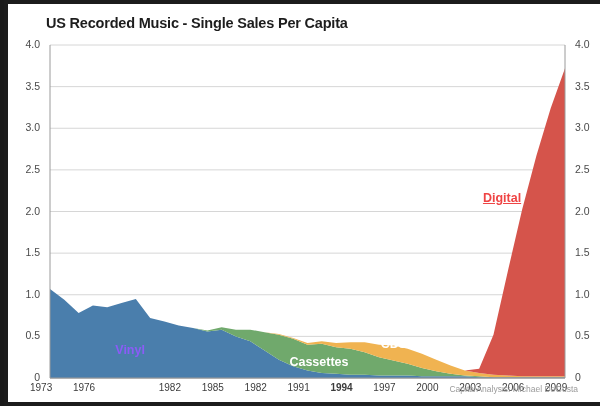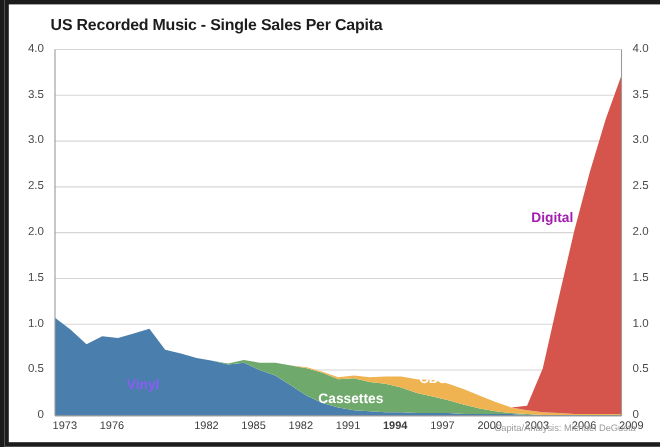--- a/index.html
+++ b/index.html
@@ -51,21 +51,21 @@
     font-size: 10.5px;
     color: #4a4a4a;
     text-align: left;
     width: 30px;
     white-space: nowrap;
   }
   .xlabel {
     position: absolute;
     font-size: 10px;
     color: #3c3c3c;
-    text-align: right;
+    text-align: left;
     width: 40px;
     white-space: nowrap;
   }
   .series-label {
     position: absolute;
     font-size: 12.5px;
     font-weight: bold;
     white-space: nowrap;
   }
   #footer-left, #footer-right {
@@ -146,18 +146,18 @@
       <div class="xlabel" style="left: 365.333px; top: 378px;">1997</div>
       <div class="xlabel" style="left: 408.25px; top: 378px;">2000</div>
       <div class="xlabel" style="left: 451.167px; top: 378px;">2003</div>
       <div class="xlabel" style="left: 494.083px; top: 378px;">2006</div>
       <div class="xlabel" style="left: 537px; top: 378px;">2009</div>
     </div>
   <div id="annotations">
       <div class="series-label" style="color: #8b5cf6; left: 122.111px; top: 338.527px; transform: translateX(-50%);">Vinyl</div>
       <div class="series-label" style="color: rgb(255, 255, 255); left: 310.944px; top: 351.015px; transform: translateX(-50%);">Cassettes</div>
       <div class="series-label" style="color: rgb(255, 255, 255); left: 385.333px; top: 332.7px; transform: translateX(-50%);">CDs</div>
-      <div class="series-label" style="color: #a21caf; left: 494.056px; top: 187.012px; transform: translateX(-50%);">Digital</div>
+      <div class="series-label" style="color: #ef4444; left: 494.056px; top: 187.012px; transform: translateX(-50%); text-decoration: underline;">Digital</div>
     </div>
 
   <div id="footer-right">Capita/Analysis: Michael DeGusta</div>
 
 </div>
 
 </body></html>

